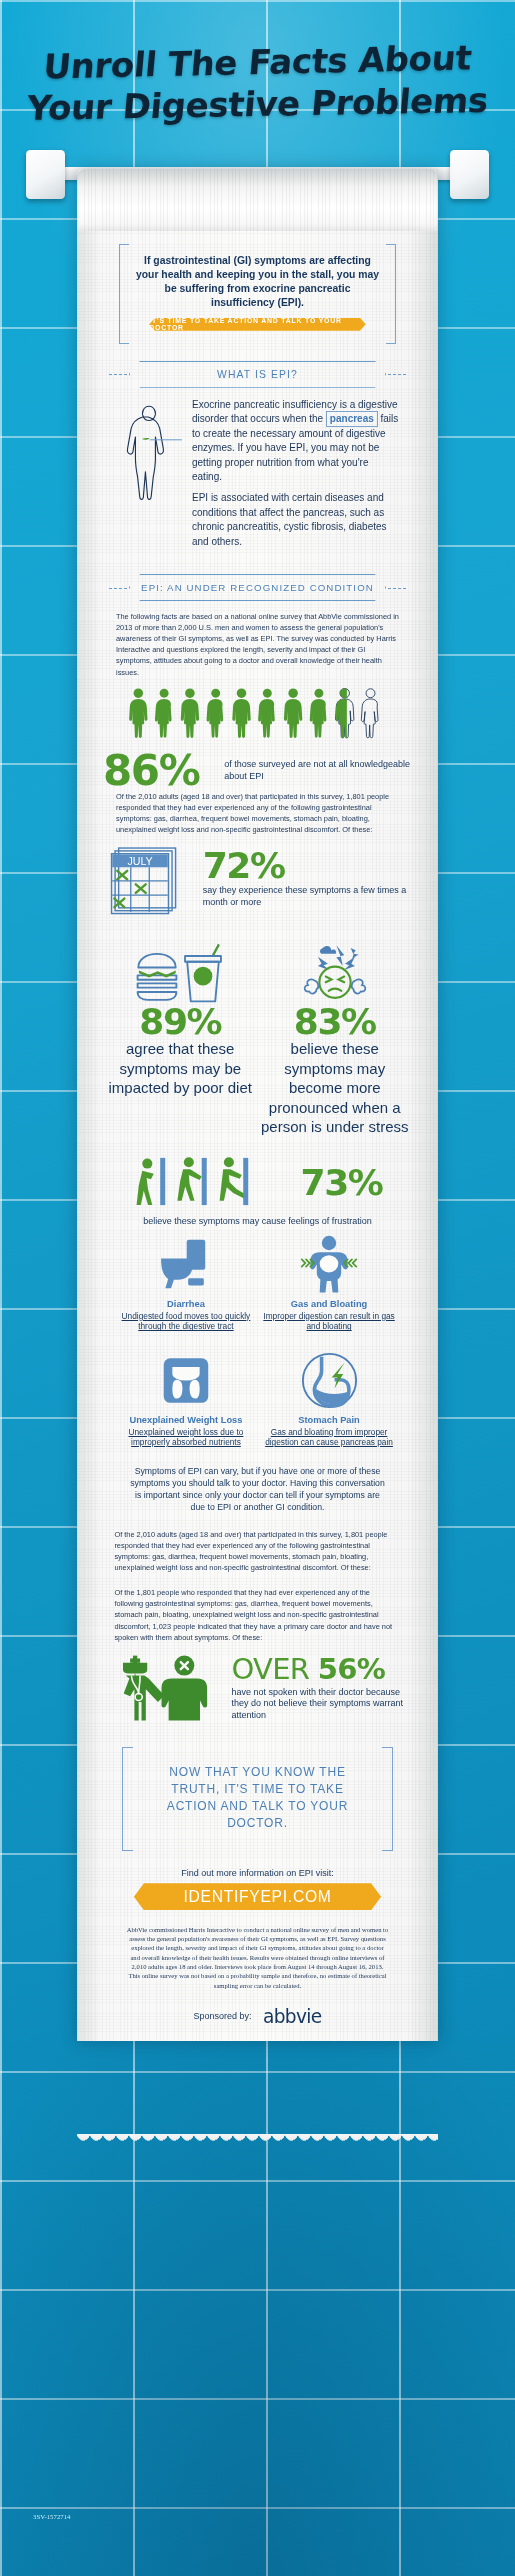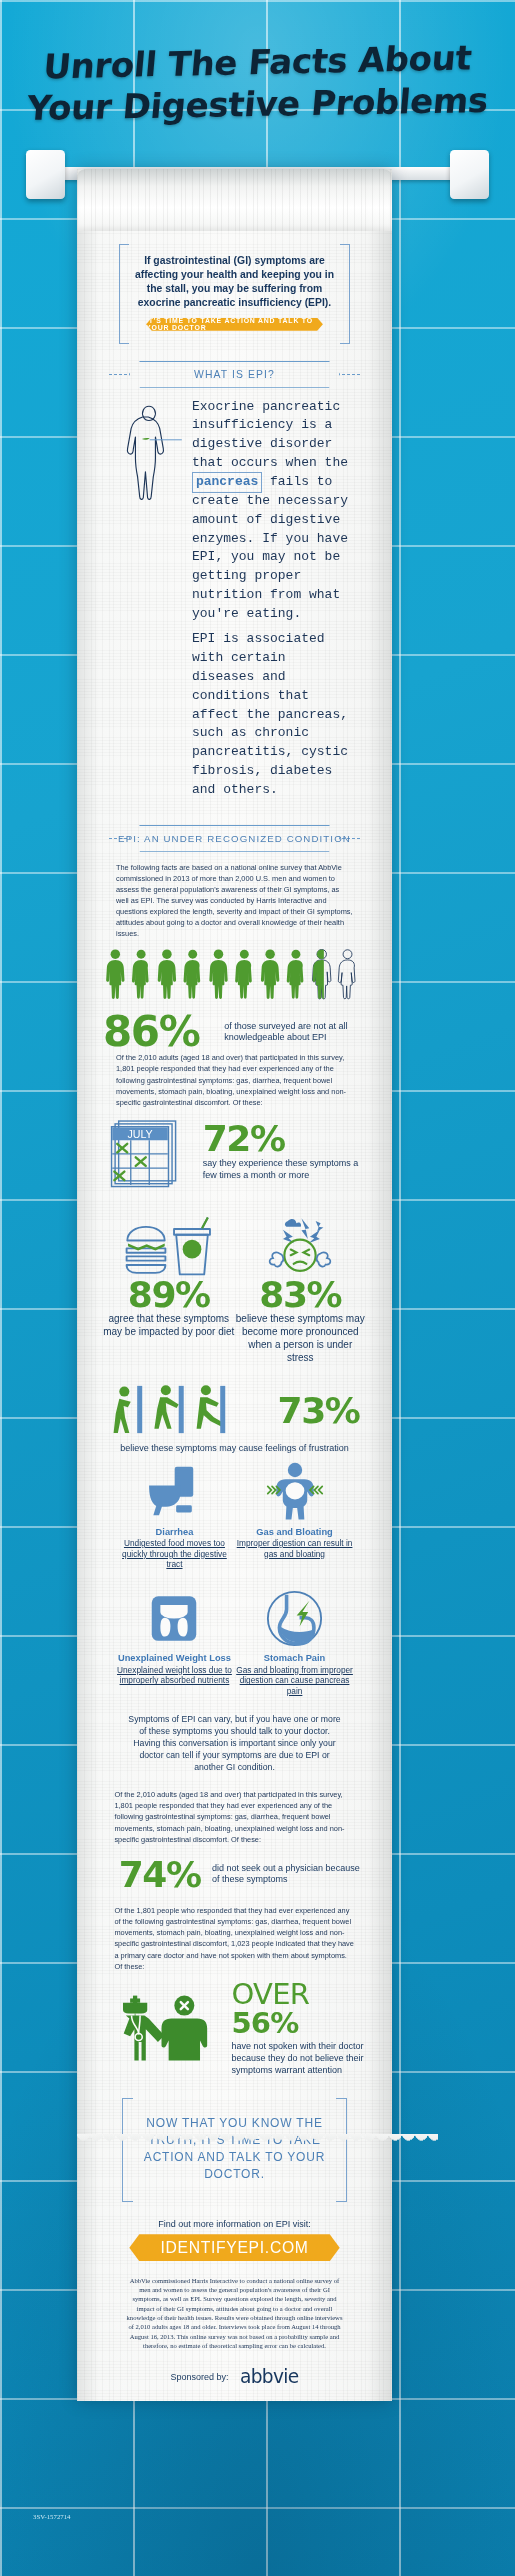--- a/index.html
+++ b/index.html
@@ -61,21 +61,21 @@
     position:absolute; top:7.2px; width:39px; height:49px;
     background:linear-gradient(150deg,#ffffff 0%, #f2f5f7 55%, #cfd7dc 100%);
     border-radius:4.3px;
     box-shadow:0 2.9px 5px rgba(0,0,0,.3);
   }
   .holder .knob-l { left:26px; }
   .holder .knob-r { right:26px; }
 
   
   .roll {
-    position:absolute; top:0; left:77px; width:315px;
+    position:absolute; top:0; left:77px; width:361px;
     z-index:7;
     background:
       repeating-linear-gradient(to right,
          rgba(0,0,0,0.030) 0px, rgba(0,0,0,0.030) 0.7px,
          rgba(255,255,255,0) 0.7px, rgba(255,255,255,0) 3.6px),
       repeating-linear-gradient(to bottom,
          rgba(0,0,0,0.022) 0px, rgba(0,0,0,0.022) 0.7px,
          rgba(255,255,255,0) 0.7px, rgba(255,255,255,0) 2.9px),
       linear-gradient(to right,
          #e2e4e3 0%, #f7f8f7 7%, #fbfbfa 50%, #f5f6f5 92%, #dcdedd 100%);
@@ -96,22 +96,22 @@
     position:absolute; left:77px; width:361px; height:18.6px; z-index:7;
     background: linear-gradient(to bottom, #f4f5f4, #e8eae9 60%, rgba(255,255,255,0));
     -webkit-mask-image: radial-gradient(circle 6.4px at 6.4px 0, #000 98%, transparent 100%);
     mask-image: radial-gradient(circle 6.4px at 6.4px 0, #000 98%, transparent 100%);
     -webkit-mask-size: 13px 18.6px; mask-size:13px 18.6px;
     -webkit-mask-repeat: repeat-x; mask-repeat: repeat-x;
   }
 
   .content { padding: 0 26px; }
   .body-text {
-    font-family:Liberation Mono, monospace;
-    font-size:13px; line-height:1.45; color:#1d3557;
+    font-family:Liberation Sans, sans-serif;
+    font-size:10px; line-height:1.45; color:#1d3557;
     font-weight:400;
   }
   .body-text.sans { font-family:"Liberation Sans", sans-serif; font-size:7.4px; line-height:1.5; }
 
   
   .intro-wrap { position:relative; margin:13px 15.7px 0 15.7px; padding:10px 13px 11.4px; }
   .intro-wrap:before, .intro-wrap:after {
     content:""; position:absolute; top:0; width:9.3px; height:100%;
     border:1px solid #7ba4cf;
   }
@@ -172,21 +172,21 @@
   
   .cal-row { display:flex; align-items:flex-start; justify-content:center; gap:15.7px; margin-top:10px; }
   .stat-mid { font-size:36px; font-weight:bold; color:#4f9b2f; line-height:.92; letter-spacing:-1.4px;
               font-family:"DejaVu Sans", sans-serif;}
   .cap-sm { font-size:9px; line-height:1.28; color:#17365d; margin-top:2.9px; font-family:"Liberation Sans",sans-serif;}
 
   
   .two-col { display:flex; margin-top:18.6px; }
   .two-col > div { flex:1; text-align:center; }
   .two-col .icon-box { height:66px; display:flex; align-items:flex-end; justify-content:center; }
-  .two-col .cap { font-size:10px; line-height:1.3; color:#17365d; margin-top:1.4px; font-family:"Liberation Sans",sans-serif;}
+  .two-col .cap { font-size:15px; line-height:1.3; color:#17365d; margin-top:1.4px; font-family:"Liberation Sans",sans-serif;}
 
   .row-73 { display:flex; align-items:center; justify-content:center; gap:32px; margin-top:18.6px; }
   .cap-center { text-align:center; font-size:9px; color:#17365d; margin-top:5.7px; font-family:Liberation Sans, sans-serif;}
 
   
   .sym-grid { display:grid; grid-template-columns:1fr 1fr; row-gap:15.7px; padding:5.7px 11.4px 0; }
   .sym { text-align:center; }
   .sym .ic { height:62px; display:flex; align-items:flex-end; justify-content:center; }
   .sym h4 { color:#3f78b5; font-size:9.3px; margin:5.7px 0 1.4px; font-family:"Liberation Sans",sans-serif;}
   .sym p { font-size:8.3px; line-height:1.28; color:#17365d; font-family:"Liberation Sans",sans-serif;text-decoration:underline;}
@@ -211,21 +211,21 @@
   .cap-left { font-size:9px; line-height:1.3; color:#17365d; font-family:"Liberation Sans",sans-serif;}
 
   
   .row-56 { display:flex; align-items:center; gap:11.4px; margin:8.6px 0 0 10px; }
   .stat-56 { font-size:29px; color:#4f9b2f; letter-spacing:-0.7px; line-height:1;
              font-family:"DejaVu Sans", sans-serif;}
   .stat-56 b { font-weight:bold; }
   .stat-56 .thin { font-weight:400;text-align:center; }
 
   
-  .close-wrap { position:relative; margin:21.5px 18.6px 0; padding:17px 16px; }
+  .close-wrap { position:relative; margin:21.5px 18.6px 0; padding:17px 33px; }
   .close-wrap:before, .close-wrap:after {
     content:""; position:absolute; top:0; width:10.7px; height:100%;
     border:0.9px solid #7ba4cf;
   }
   .close-wrap:before { left:0; border-right:none; }
   .close-wrap:after  { right:0; border-left:none; }
   .close-text { text-align:center; color:#4d80b6; font-size:12px; letter-spacing:0.8px; line-height:1.42; }
 
   .find-more { text-align:center; font-size:9px; color:#17365d; margin-top:18.6px; font-family:"Liberation Sans",sans-serif;}
   .url-ribbon {
@@ -528,24 +528,20 @@
         <h4>Stomach Pain</h4>
         <p>Gas and bloating from improper digestion can cause pancreas pain</p>
       </div>
     </div>
 
     <div class="note-center">Symptoms of EPI can vary, but if you have one or more of these symptoms you should talk to your doctor. Having this conversation is important since only your doctor can tell if your symptoms are due to EPI or another GI condition.</div>
 
 
     <div class="body-text sans" style="padding:15.7px 11.4px 0;">Of the 2,010 adults (aged 18 and over) that participated in this survey, 1,801 people responded that they had ever experienced any of the following gastrointestinal symptoms: gas, diarrhea, frequent bowel movements, stomach pain, bloating, unexplained weight loss and non-specific gastrointestinal discomfort. Of these:</div>
 
-    <div class="row-74">
-      <div class="stat-mid">74%</div>
-      <div class="cap-left">did not seek out a physician because of these symptoms</div>
-    </div>
 
     <div class="body-text sans" style="padding:14.3px 11.4px 0;">Of the 1,801 people who responded that they had ever experienced any of the following gastrointestinal symptoms: gas, diarrhea, frequent bowel movements, stomach pain, bloating, unexplained weight loss and non-specific gastrointestinal discomfort, 1,023 people indicated that they have a primary care doctor and have not spoken with them about symptoms. Of these:</div>
 
     <div class="row-56">
       <div>
         <svg width="107" height="72" viewBox="0 0 150 100">
           <g fill="#3d8b2c">
             <path d="M14 16 h34 v10 c0 3 -3 5 -8 5 H22 c-5 0 -8 -2 -8 -5 z"></path>
             <rect x="28" y="6" width="6" height="14"></rect>
               <rect x="24" y="10" width="14" height="6"></rect>

